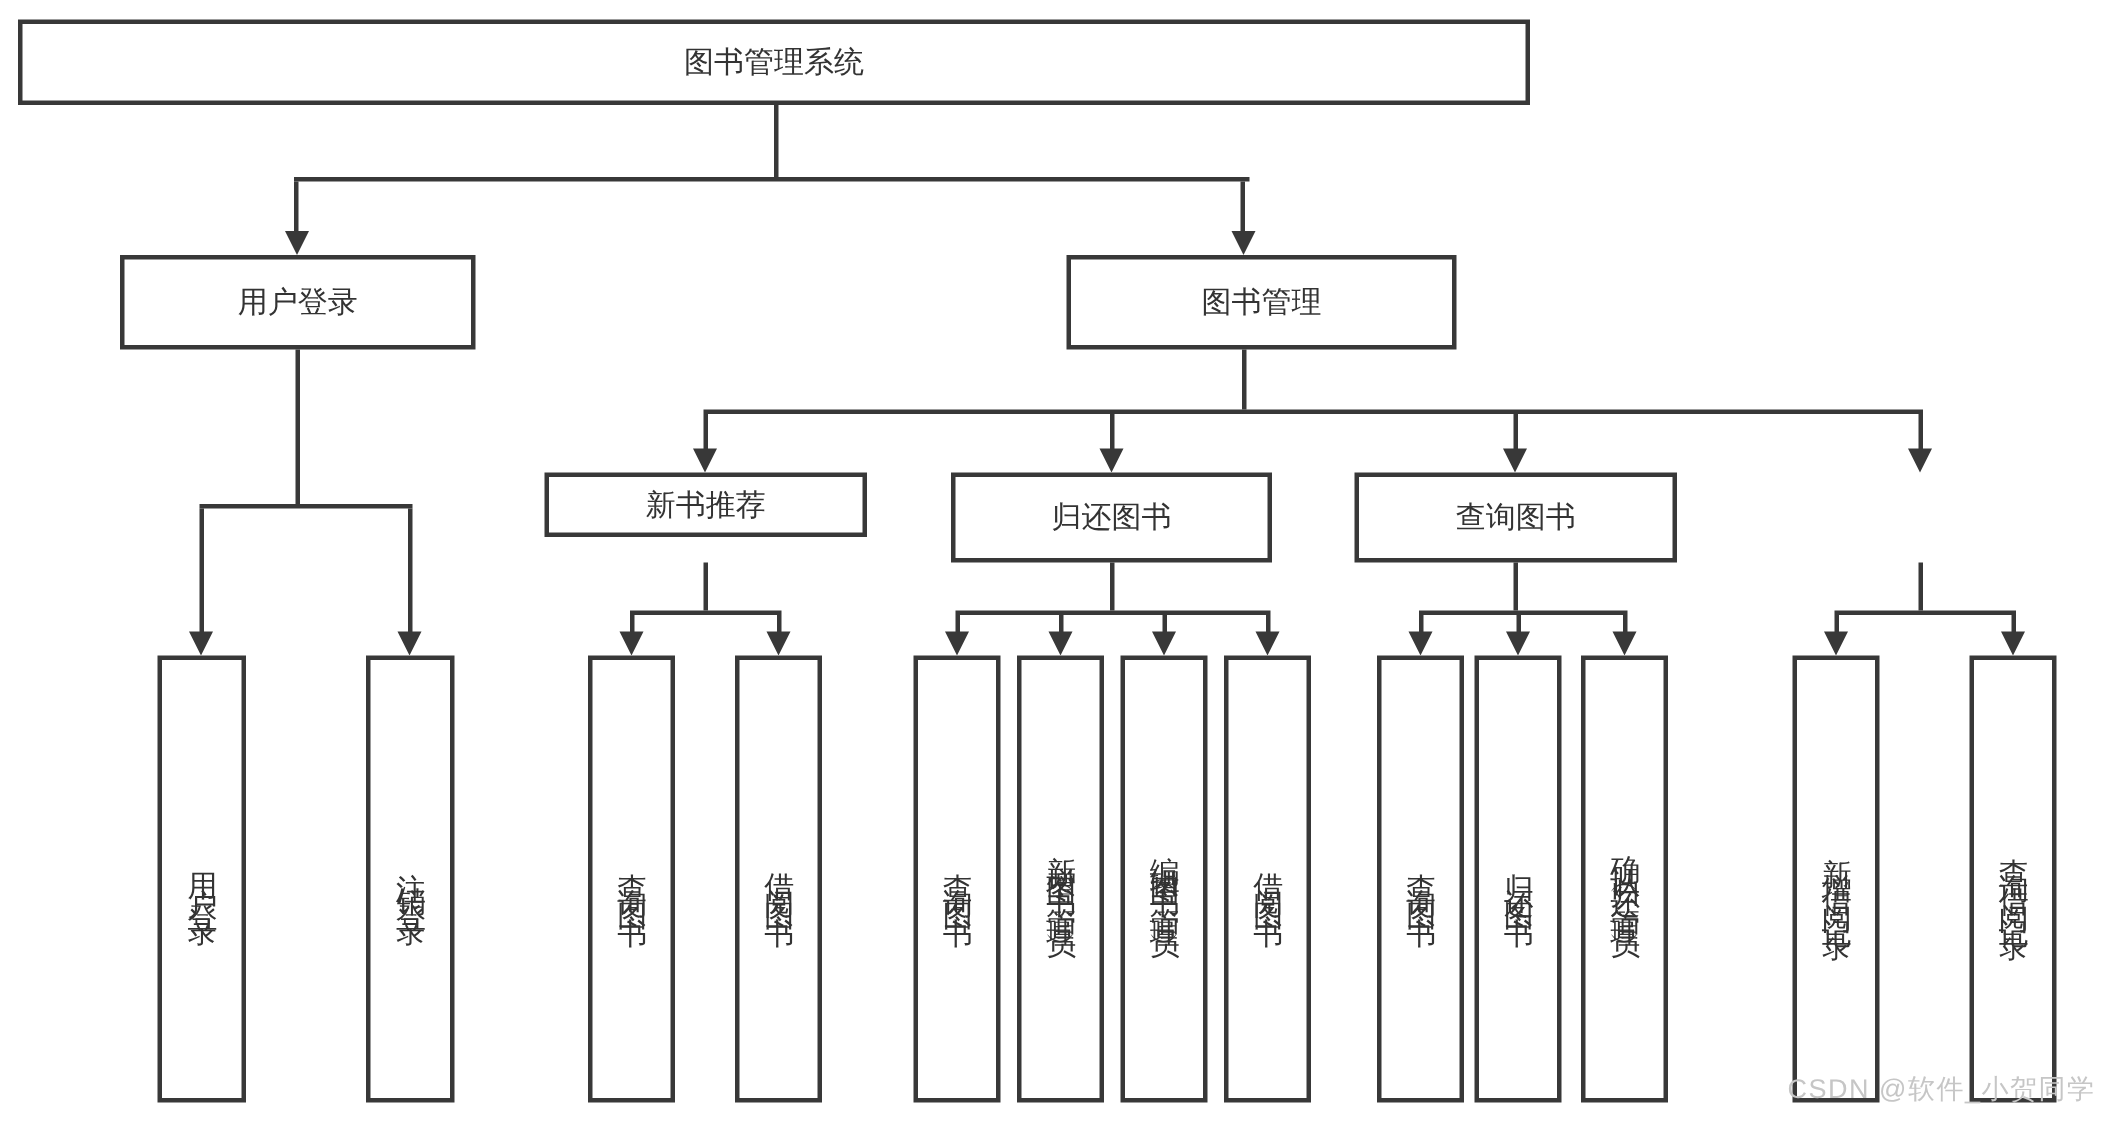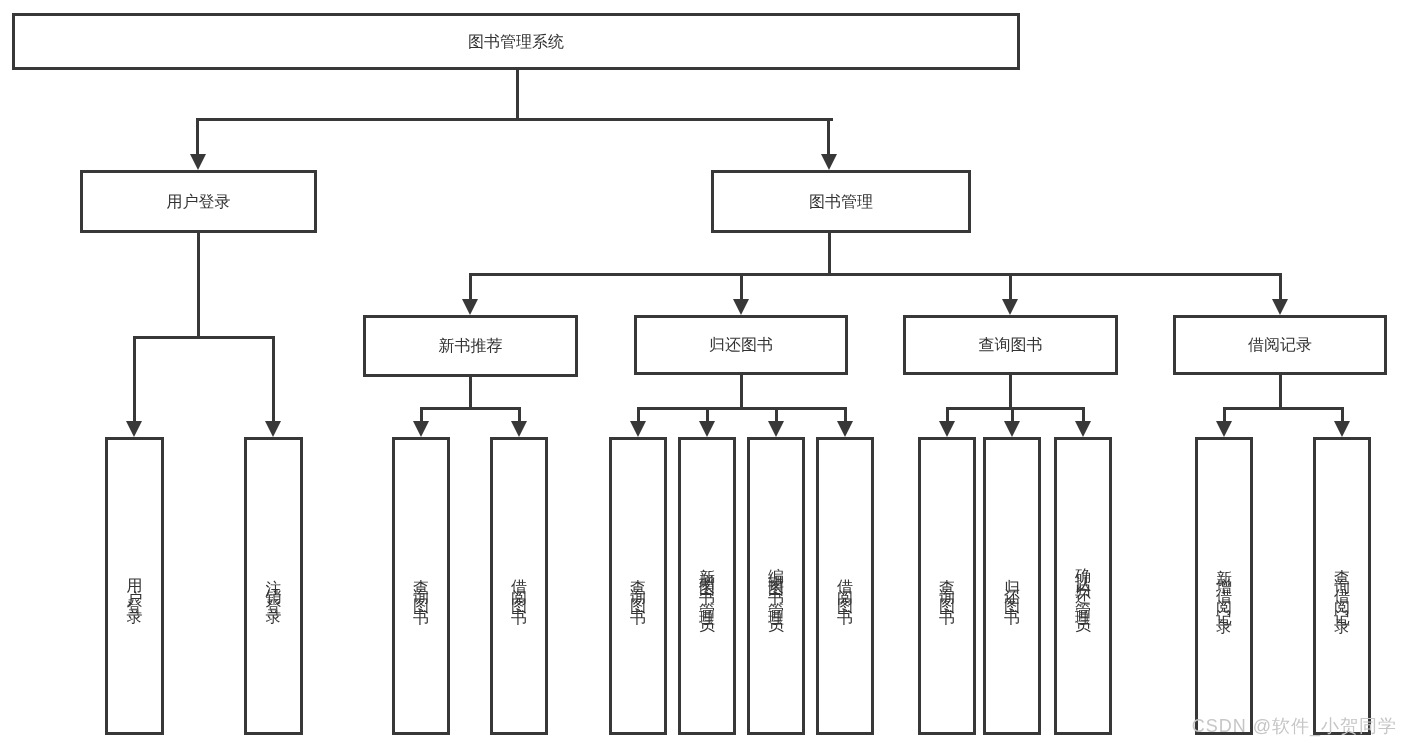--- a/index.html
+++ b/index.html
@@ -17,21 +17,21 @@
     font-family:"Liberation Sans","DejaVu Sans",sans-serif;
     color:var(--text);
     overflow:hidden;
   }
   .box{
     position:absolute;
     box-sizing:border-box;
     border:3px solid var(--line);
     background:var(--box-bg);
     display:flex;align-items:center;justify-content:center;
-    font-size:16px;
+    font-size:20px;
     line-height:1;
     text-align:left;
   }
   .box.v{
     writing-mode:vertical-rl;
     text-orientation:mixed;
     letter-spacing:10px;
   }
   .box.v.long{letter-spacing:7px;}
   .line{position:absolute;background:var(--line);}
@@ -80,24 +80,23 @@
   <div class="line" style="left:469px;top:273px;width:813px;height:3px"></div>
   <div class="line" style="left:469px;top:276px;width:3px;height:24px"></div>
   <div class="line" style="left:740px;top:276px;width:3px;height:24px"></div>
   <div class="line" style="left:1009px;top:276px;width:3px;height:24px"></div>
   <div class="line" style="left:1279px;top:276px;width:3px;height:24px"></div>
   <div class="arrow" style="left:462px;top:299px"></div>
   <div class="arrow" style="left:733px;top:299px"></div>
   <div class="arrow" style="left:1002px;top:299px"></div>
   <div class="arrow" style="left:1272px;top:299px"></div>
 
-  <div class="box h" style="left:363px;top:315px;width:215px;height:62px">新书推荐</div>
+  <div class="box h" style="left:363px;top:315px;width:215px;height:43px">新书推荐</div>
   <div class="box h" style="left:634px;top:315px;width:214px;height:60px">归还图书</div>
   <div class="box h" style="left:903px;top:315px;width:215px;height:60px">查询图书</div>
-  <div class="box h" style="left:1173px;top:315px;width:214px;height:60px">借阅记录</div>
 
   <div class="line" style="left:469px;top:375px;width:3px;height:32px"></div>
   <div class="line" style="left:420px;top:407px;width:101px;height:3px"></div>
   <div class="line" style="left:420px;top:410px;width:3px;height:13px"></div>
   <div class="line" style="left:518px;top:410px;width:3px;height:13px"></div>
   <div class="arrow" style="left:413px;top:421px"></div>
   <div class="arrow" style="left:511px;top:421px"></div>
 
   <div class="line" style="left:740px;top:375px;width:3px;height:32px"></div>
   <div class="line" style="left:637px;top:407px;width:210px;height:3px"></div>

